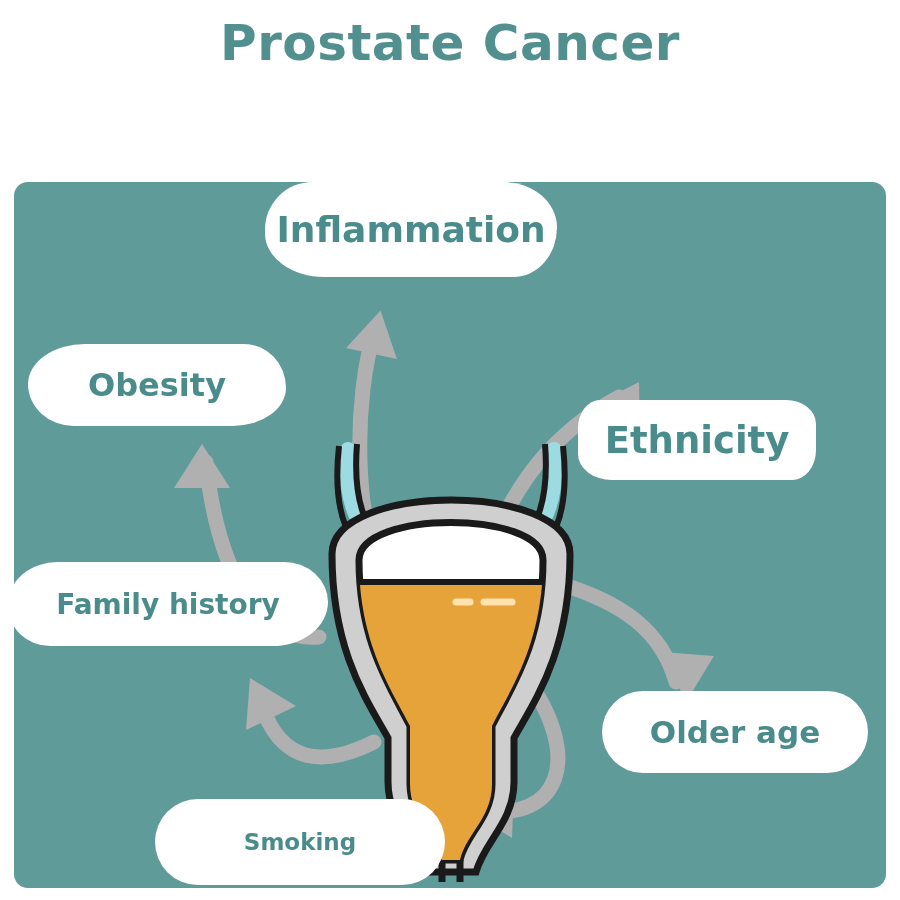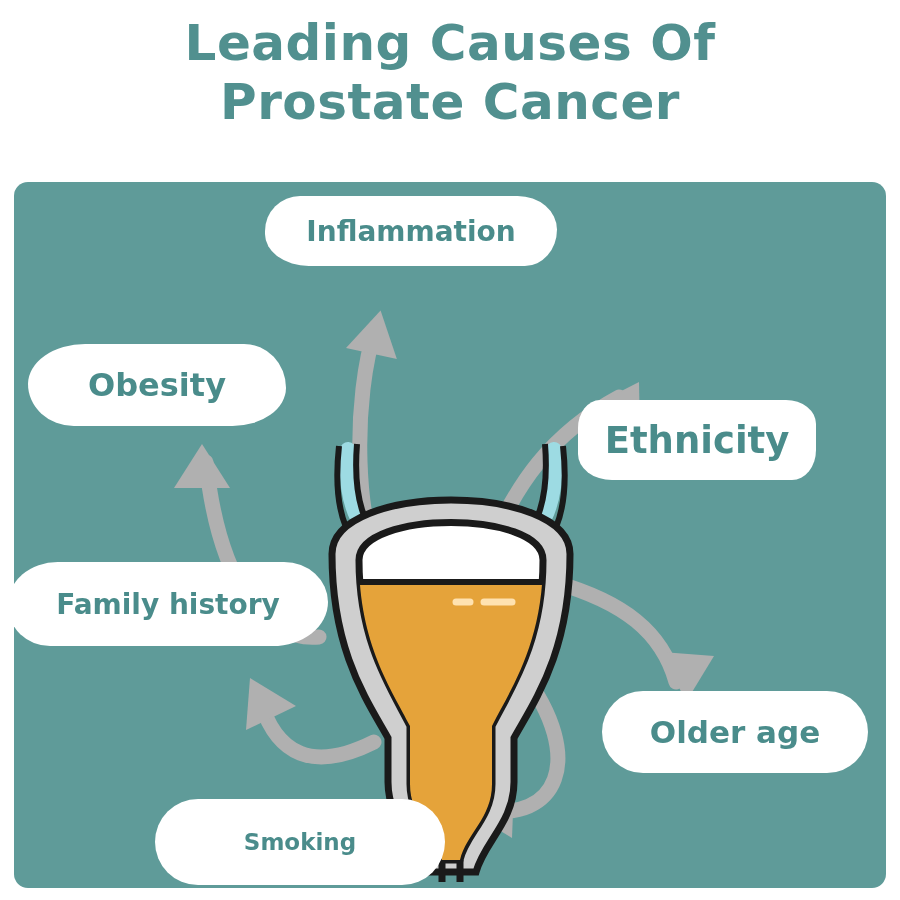--- a/index.html
+++ b/index.html
@@ -56,24 +56,24 @@
     font-weight: bold;
     display: flex;
     align-items: center;
     justify-content: center;
     text-align: center;
     white-space: nowrap;
     box-sizing: border-box;
   }
   #label-inflammation {
     left: 251px;
-    top: 14px;
+    top: 0;
     width: 292px;
-    height: 70px;
-    font-size: 28px;
+    height: 95px;
+    font-size: 36px;
     border-radius: 48px 54px 44px 60px / 48px 46px 50px 44px;
   }
   #label-obesity {
     left: 14px;
     top: 162px;
     width: 258px;
     height: 82px;
     font-size: 32px;
     border-radius: 60px 44px 56px 48px / 42px 46px 40px 44px;
   }
@@ -117,21 +117,20 @@
     width: 872px;
     height: 706px;
   }
 </style>
 </head>
 <body>
 
 <div id="page">
 
   <div id="title">
-    <span class="line">Leading Causes Of</span>
     <span class="line">Prostate Cancer</span>
   </div>
 
   <div id="panel">
 
     <svg id="arrows" viewBox="0 0 872 706">
       <g fill="none" stroke="#b0b0b0" stroke-width="15" stroke-linecap="round">
 
         <path d="M 372 395 C 340 350 338 215 362 145"></path>
 

